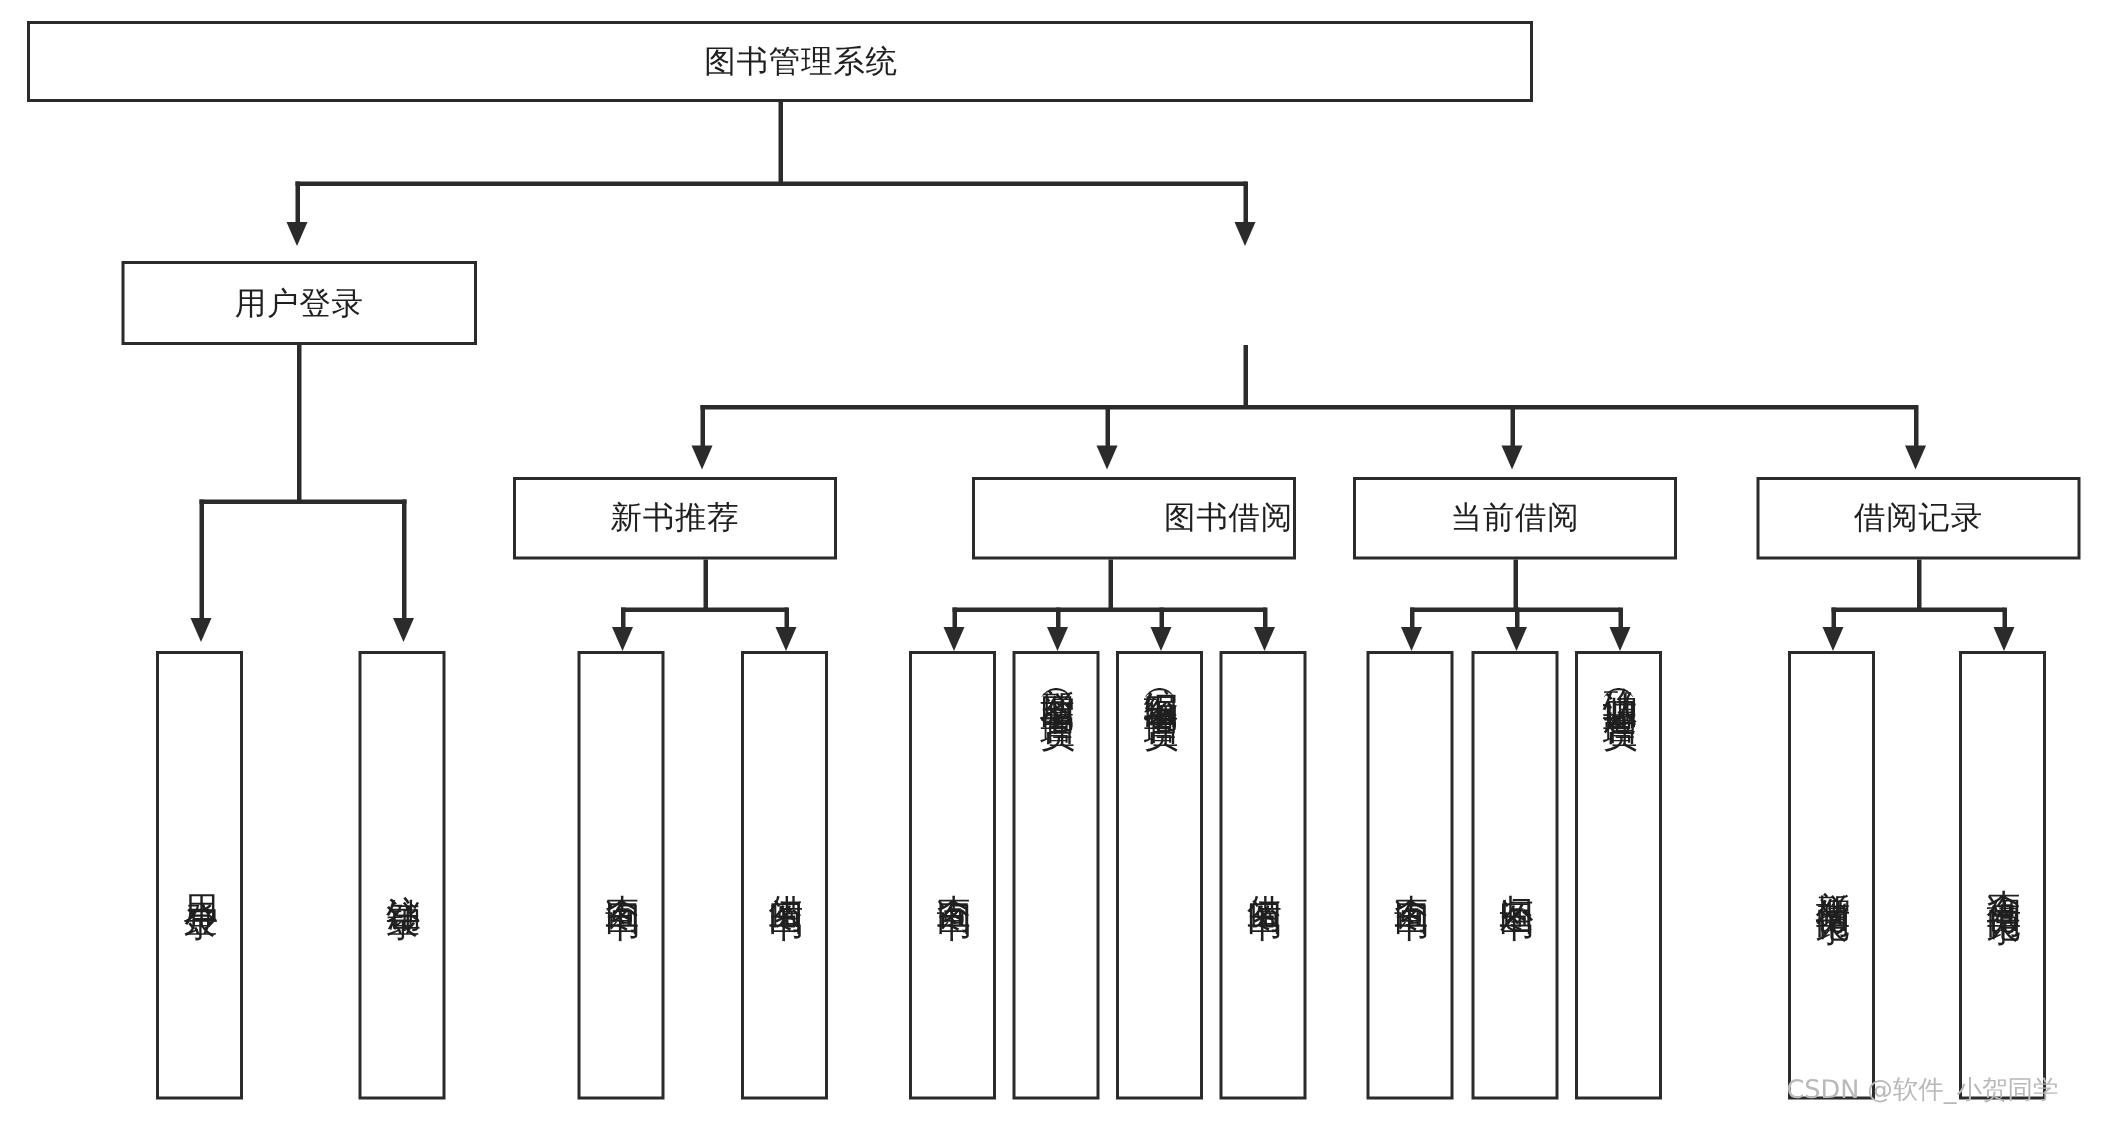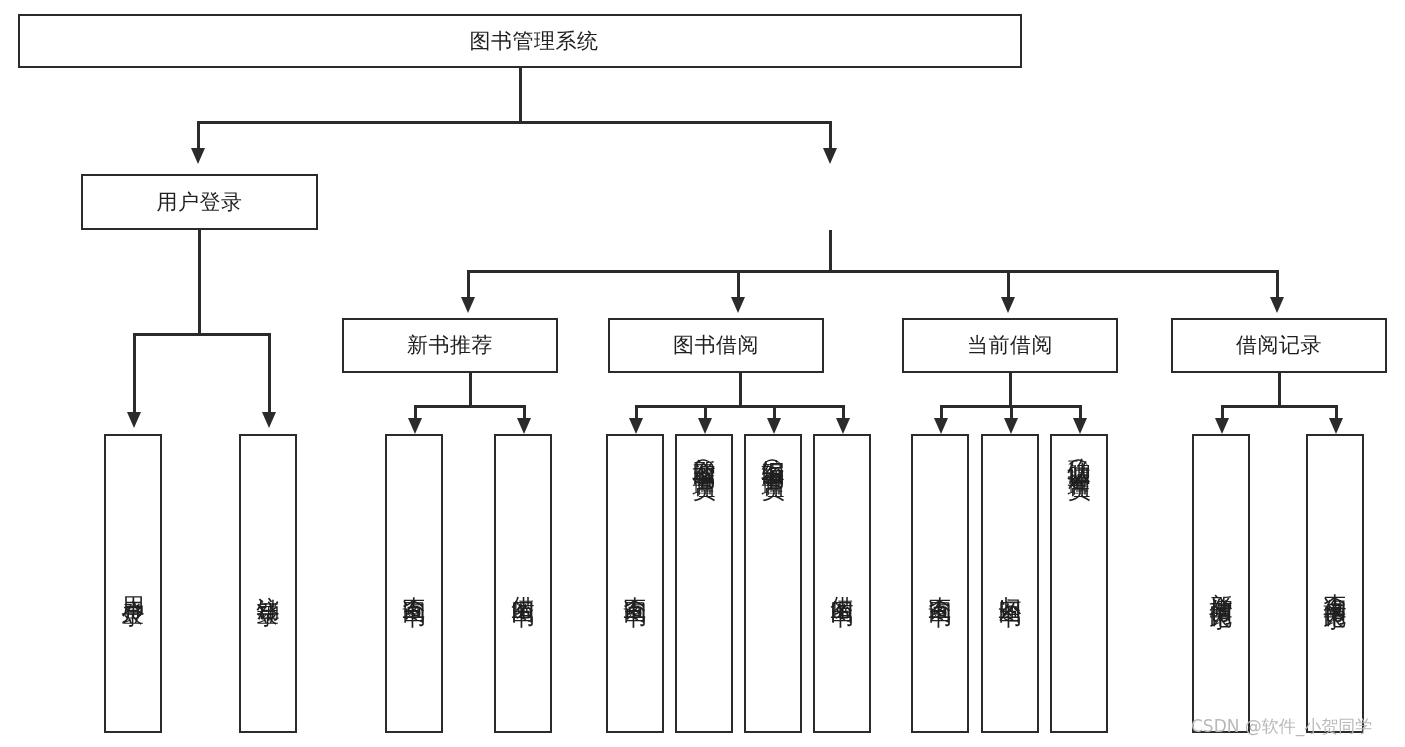--- a/index.html
+++ b/index.html
@@ -128,21 +128,21 @@
 
   <div class="vline" style="left:1007px; top:270px; height:32px;"></div>
   <div class="arrow" style="left:1001px; top:297px;"></div>
 
   <div class="vline" style="left:1276px; top:270px; height:32px;"></div>
   <div class="arrow" style="left:1270px; top:297px;"></div>
 
   <div class="node horiz" style="left:342px; top:318px; width:216px; height:55px;">
     <span class="label">新书推荐</span>
   </div>
-  <div class="node horiz" style="left:608px; top:318px; width:216px; height:55px;">
+  <div class="node horiz" style="left:648px; top:318px; width:216px; height:55px;justify-content:flex-end;">
     <span class="label">图书借阅</span>
   </div>
   <div class="node horiz" style="left:1171px; top:318px; width:216px; height:55px;">
     <span class="label">借阅记录</span>
   </div>
   <div class="node horiz" style="left:902px; top:318px; width:216px; height:55px;">
     <span class="label">当前借阅</span>
   </div>
 
   <div class="vline" style="left:469px; top:373px; height:35px;"></div>

